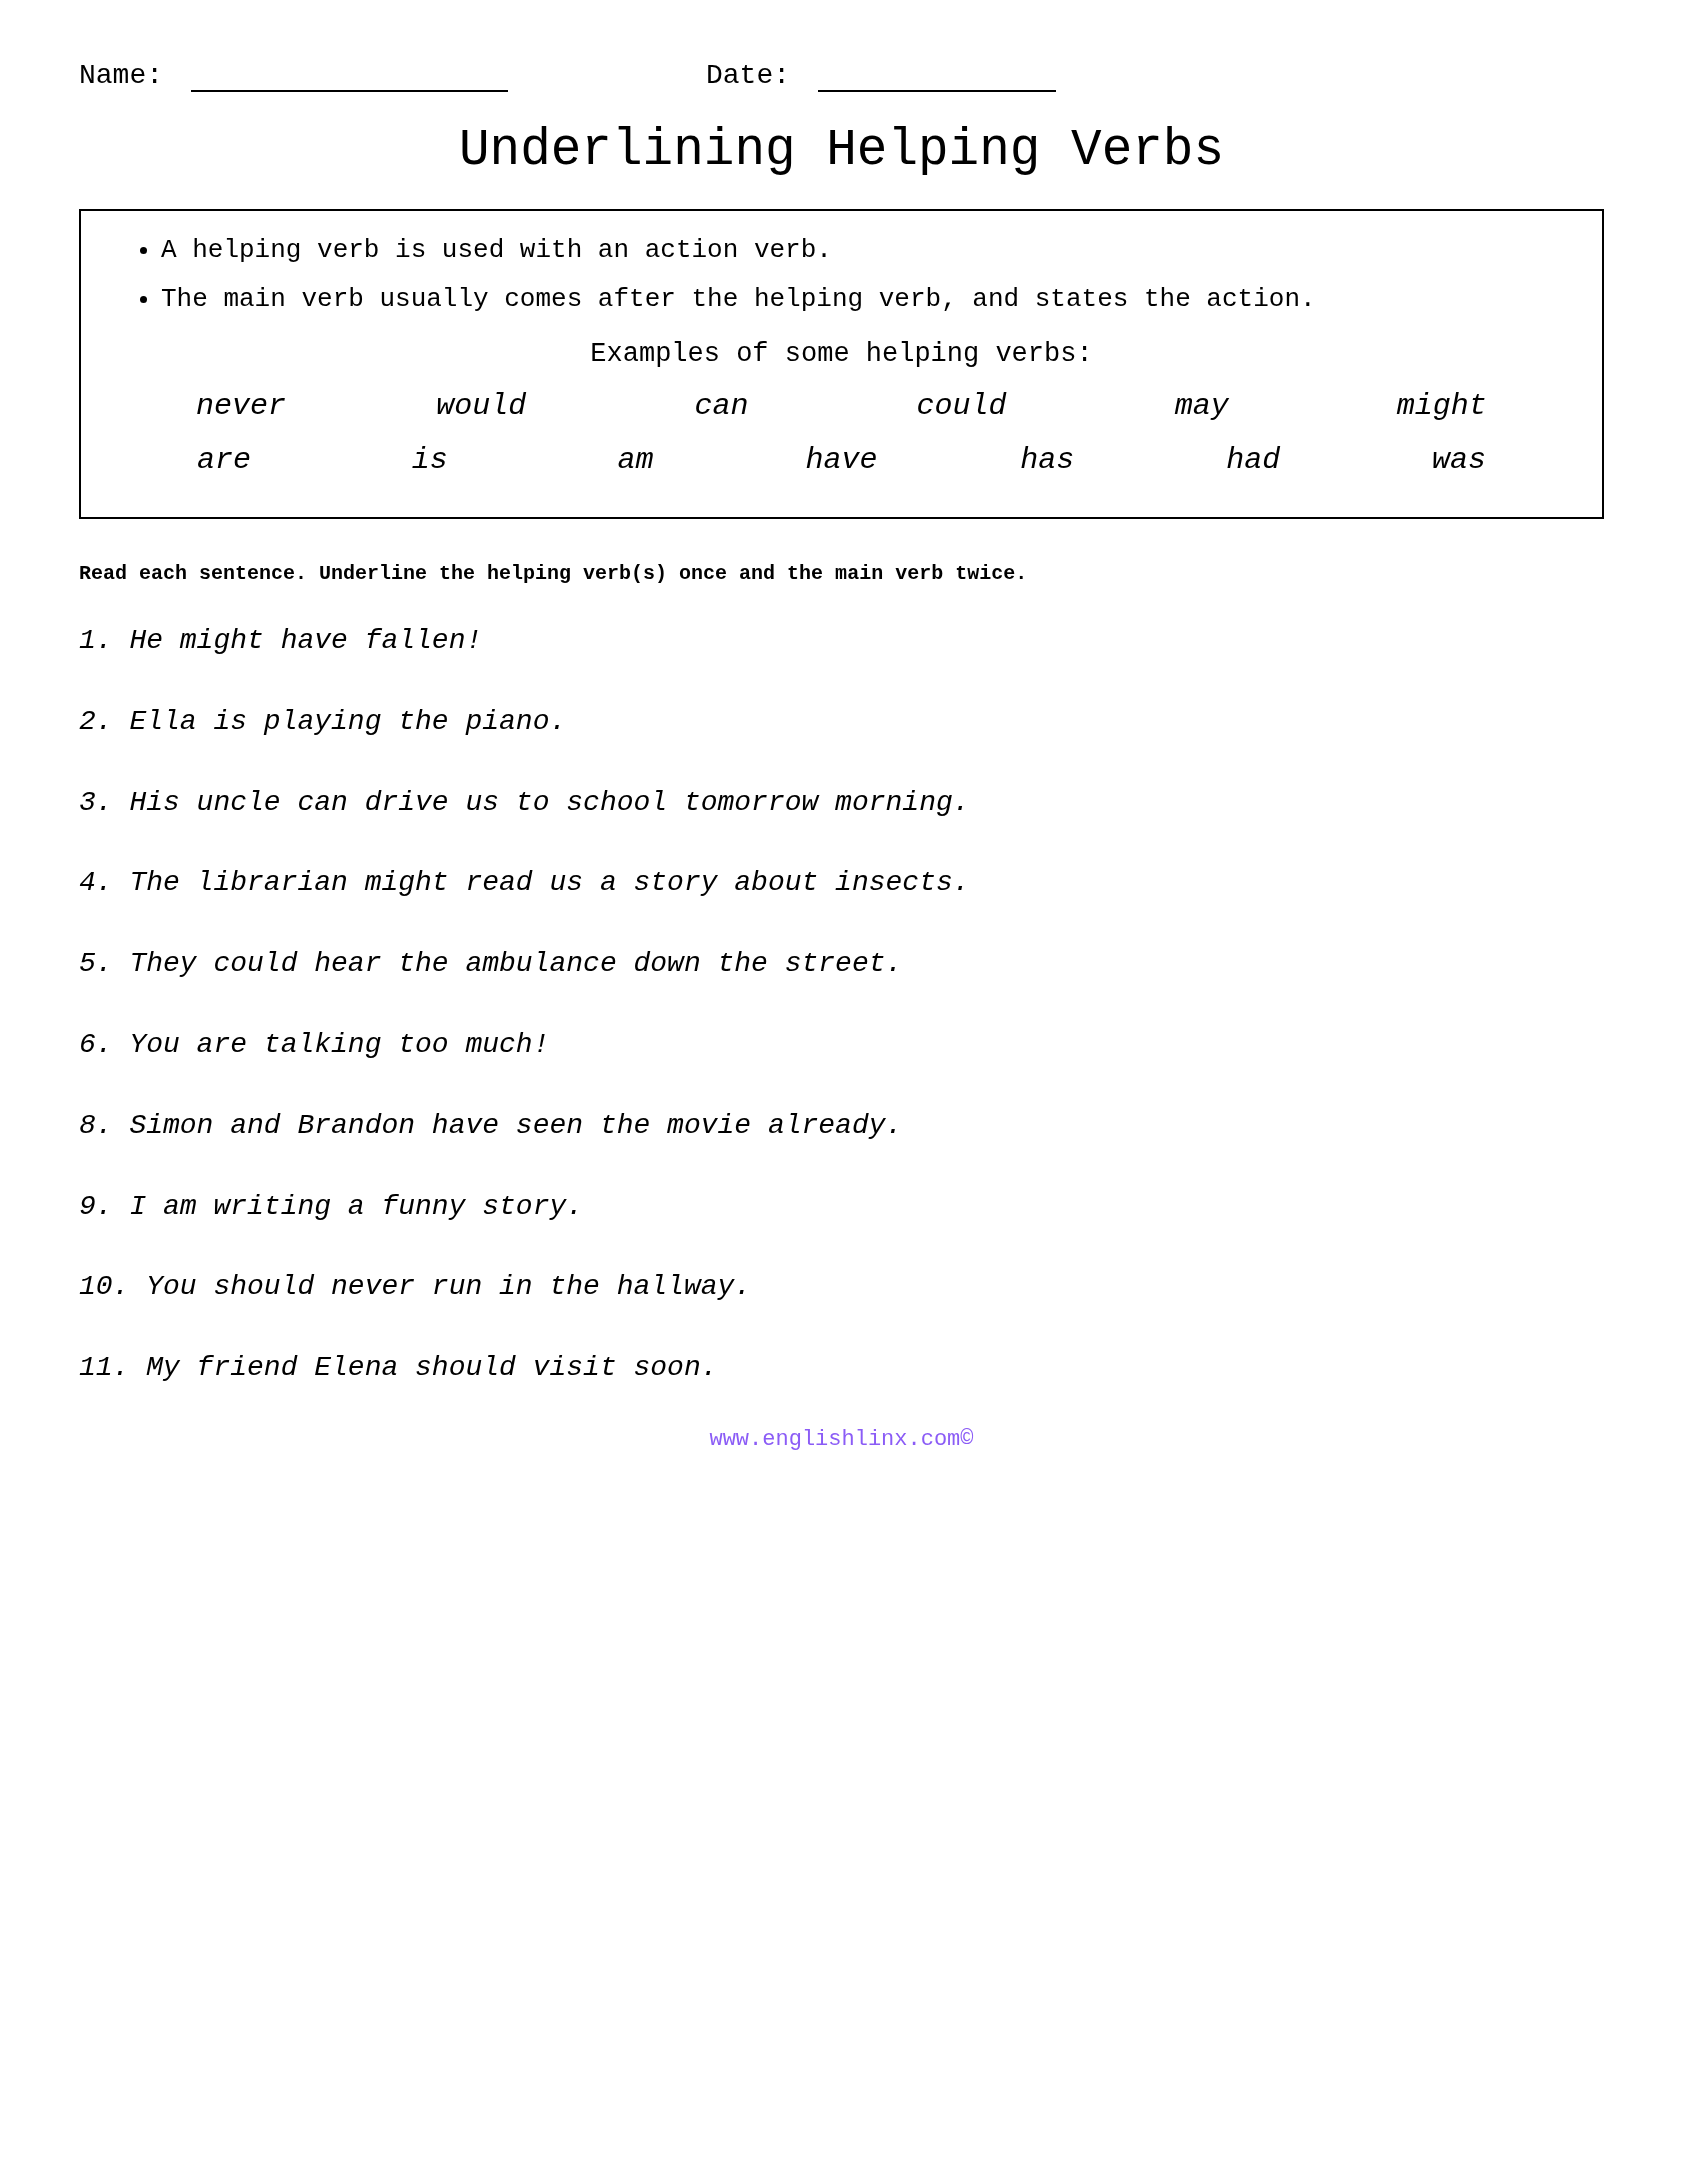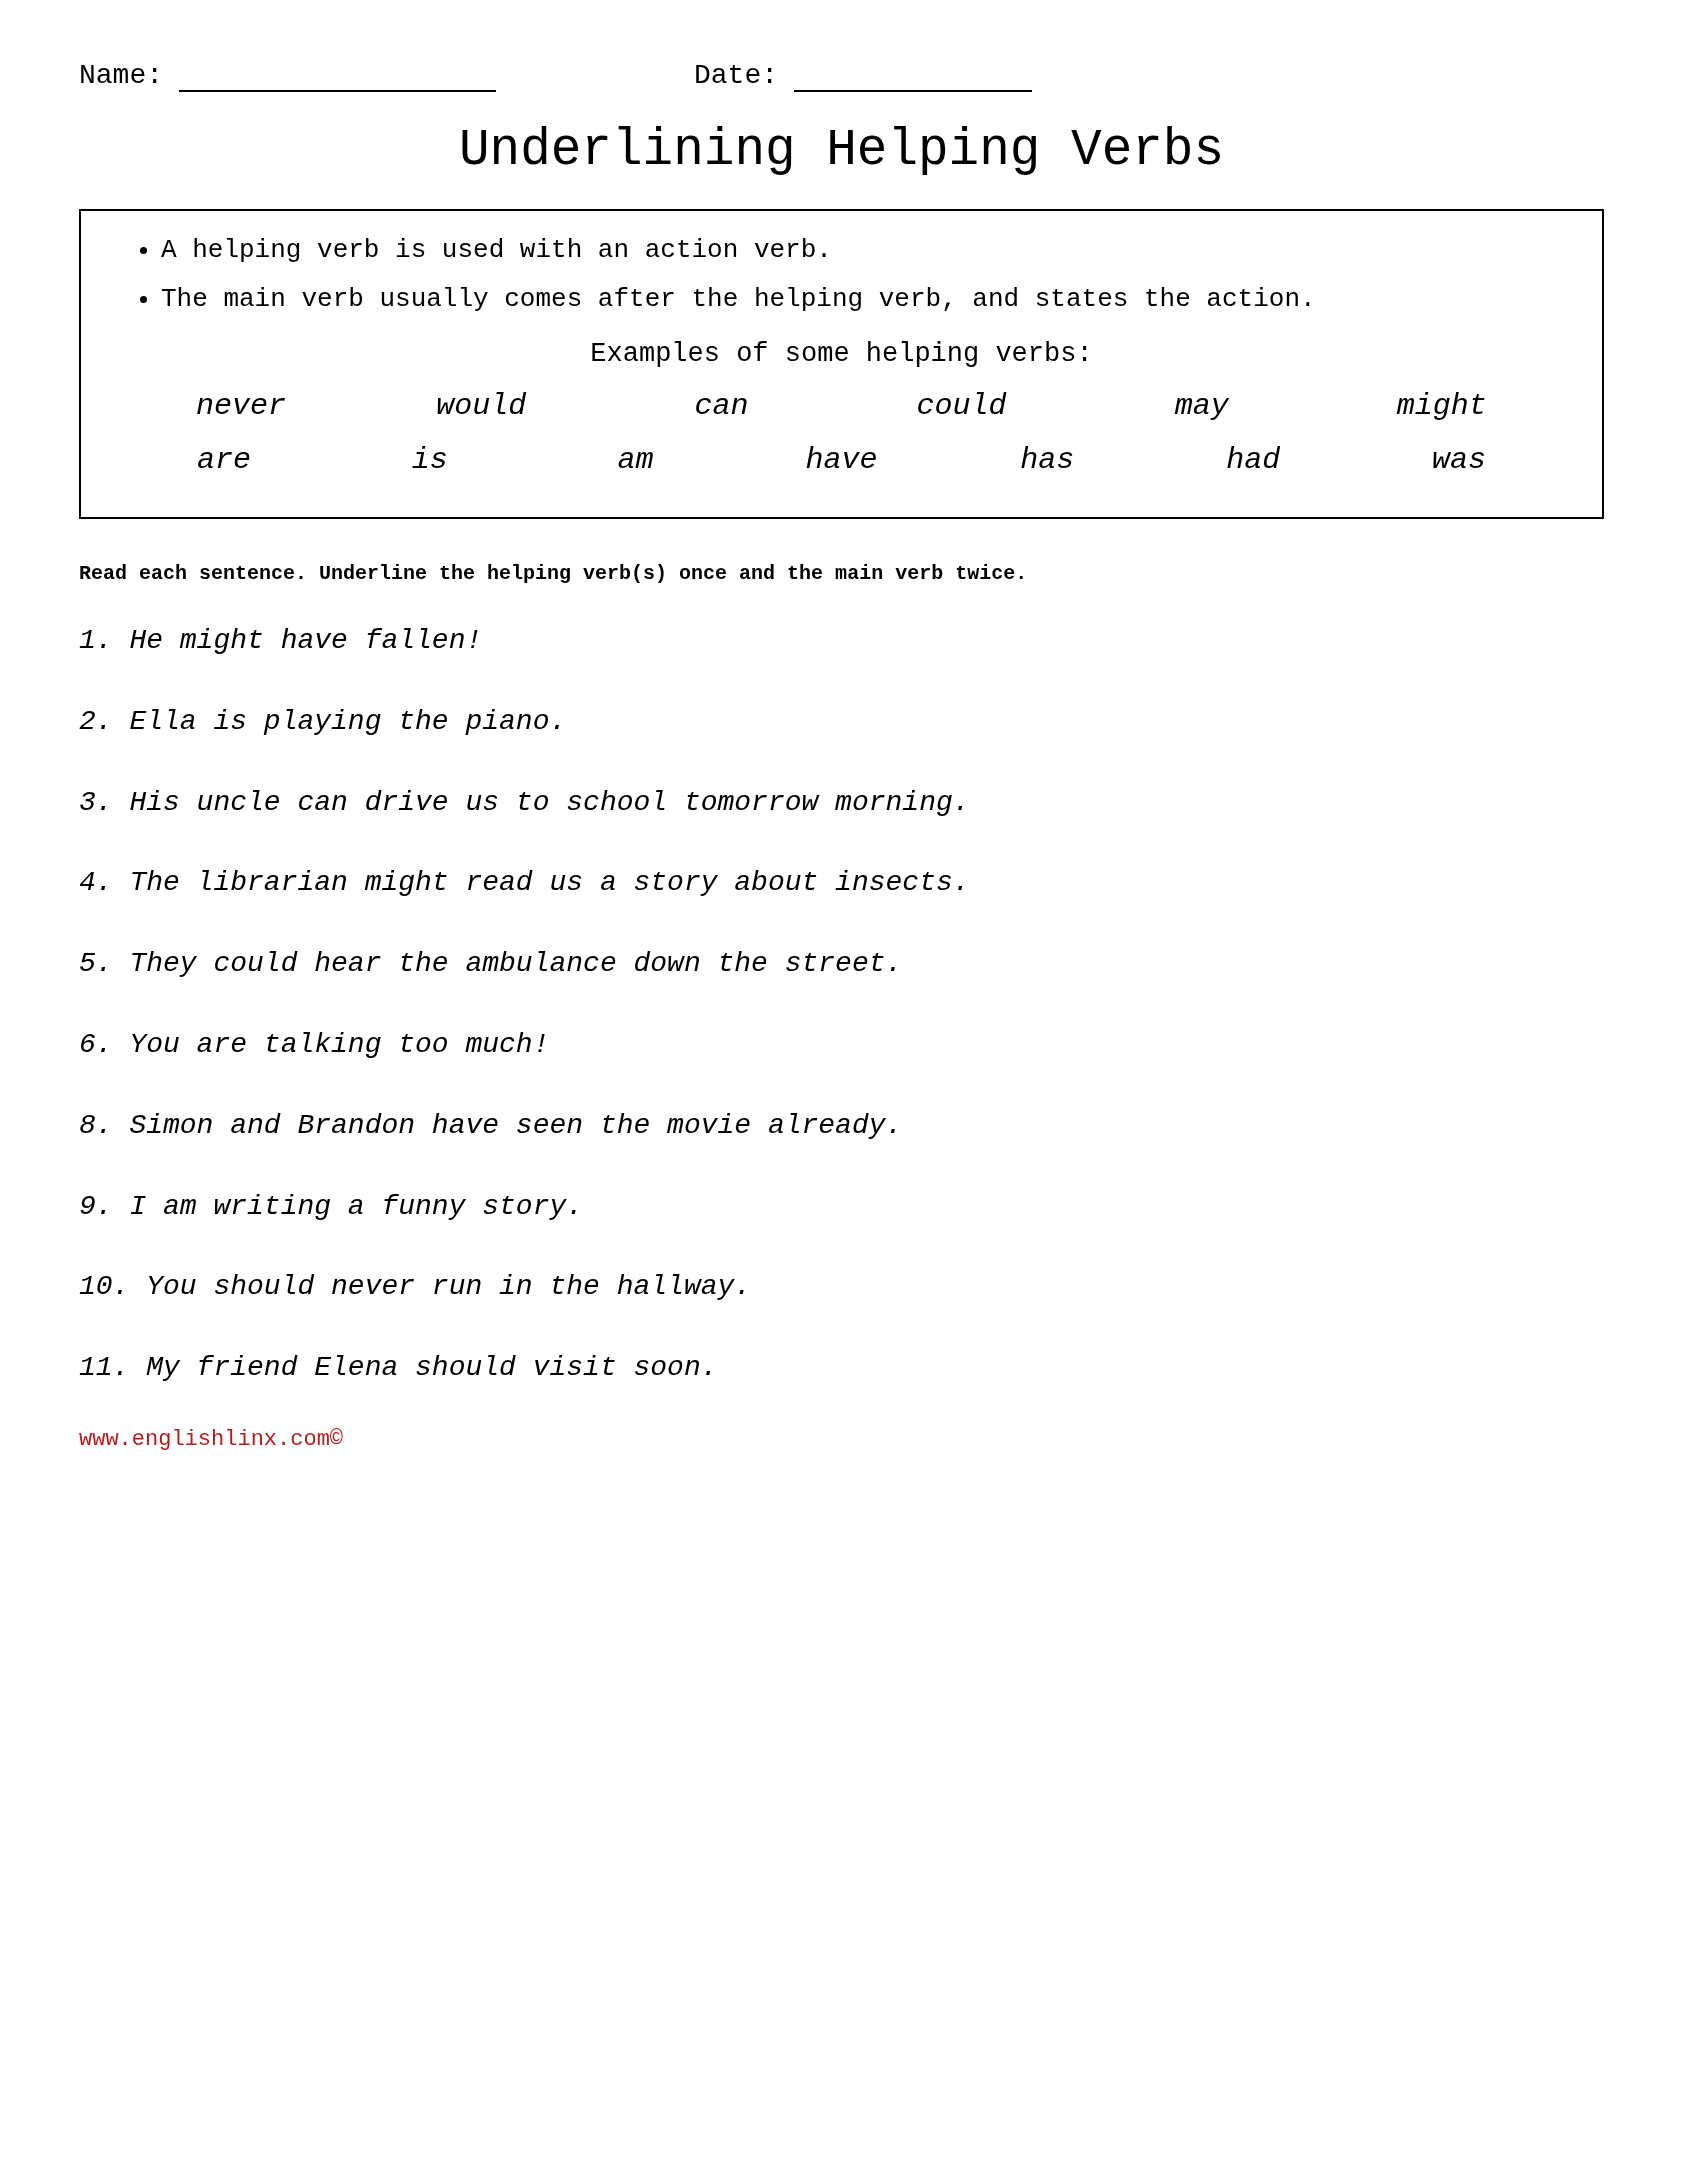--- a/index.html
+++ b/index.html
@@ -22,21 +22,21 @@
       justify-content: flex-start;
       align-items: center;
       gap: 198px;
       margin-bottom: 30px;
       font-size: 28px;
     }
 
     .name-field {
       display: flex;
       align-items: center;
-      gap: 16px;
+      gap: 28px;
     }
 
     .name-line {
       border-bottom: 2px solid #000;
       width: 317px;
       display: inline-block;
     }
 
     .date-line {
       border-bottom: 2px solid #000;
@@ -106,23 +106,23 @@
     }
 
     .sentence-item {
       font-size: 28px;
       margin-bottom: 36px;
       line-height: 1.6;
       font-style: italic;
     }
 
     .footer {
-      text-align: left;
+      text-align: center;
       font-size: 22px;
-      color: #b91c1c;
+      color: #8b5cf6;
     }
   </style>
 </head>
 <body>
 
 <div class="header-row">
   <div class="name-field">
     <span>Name:</span>
     <span class="name-line">&nbsp;</span>
   </div>

